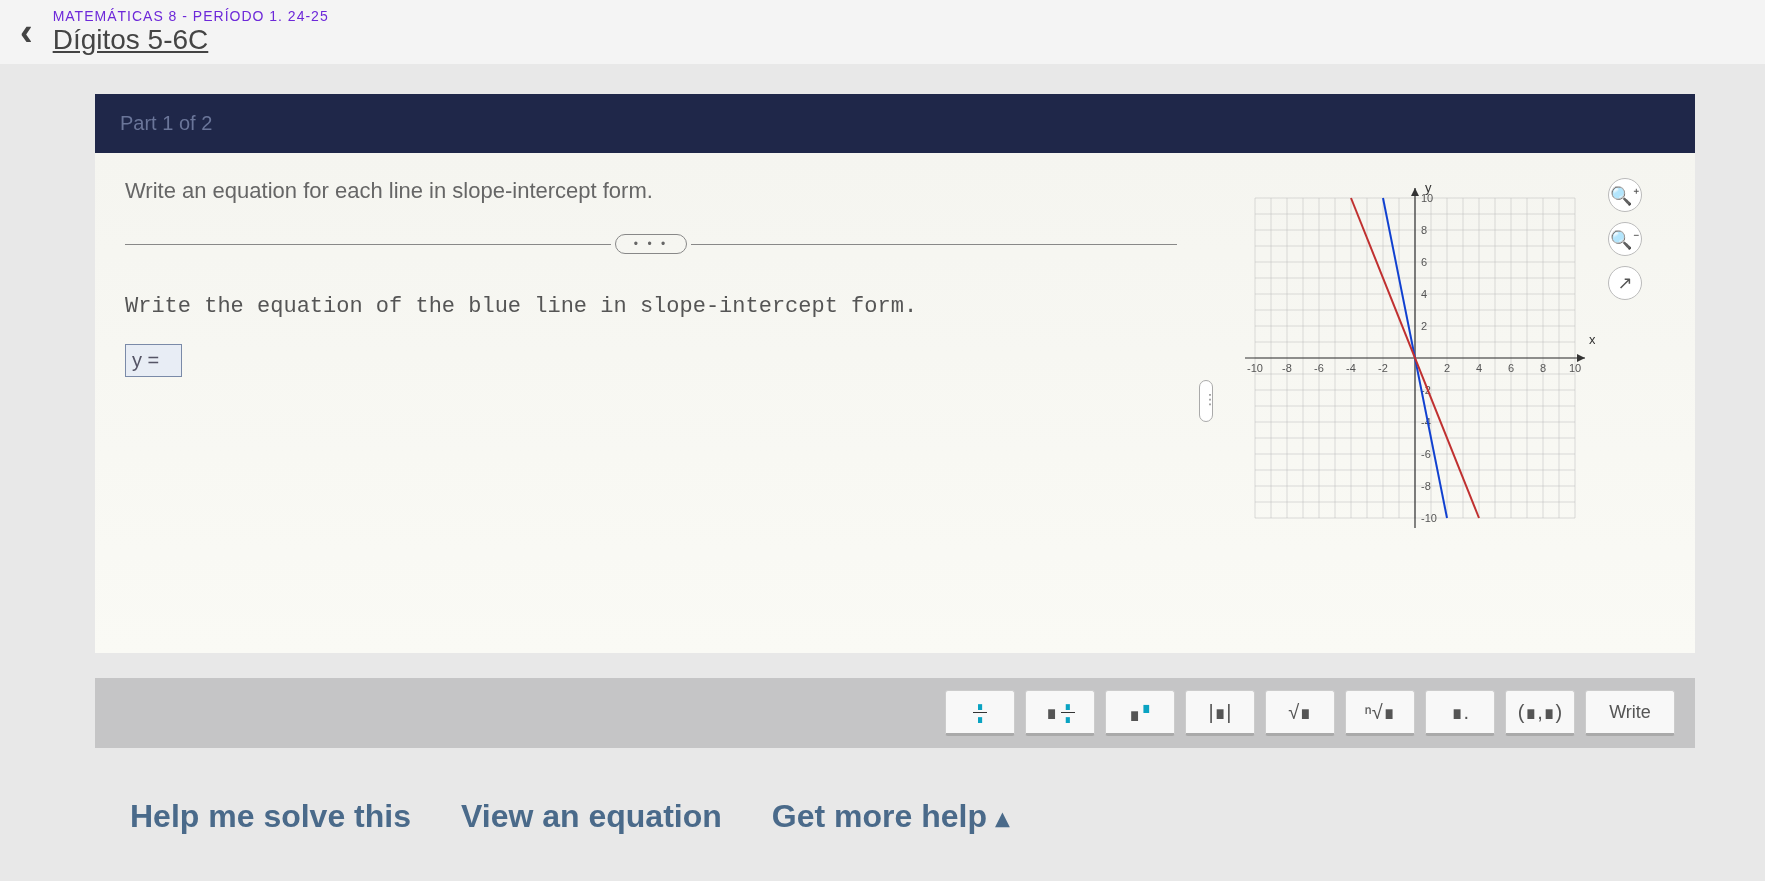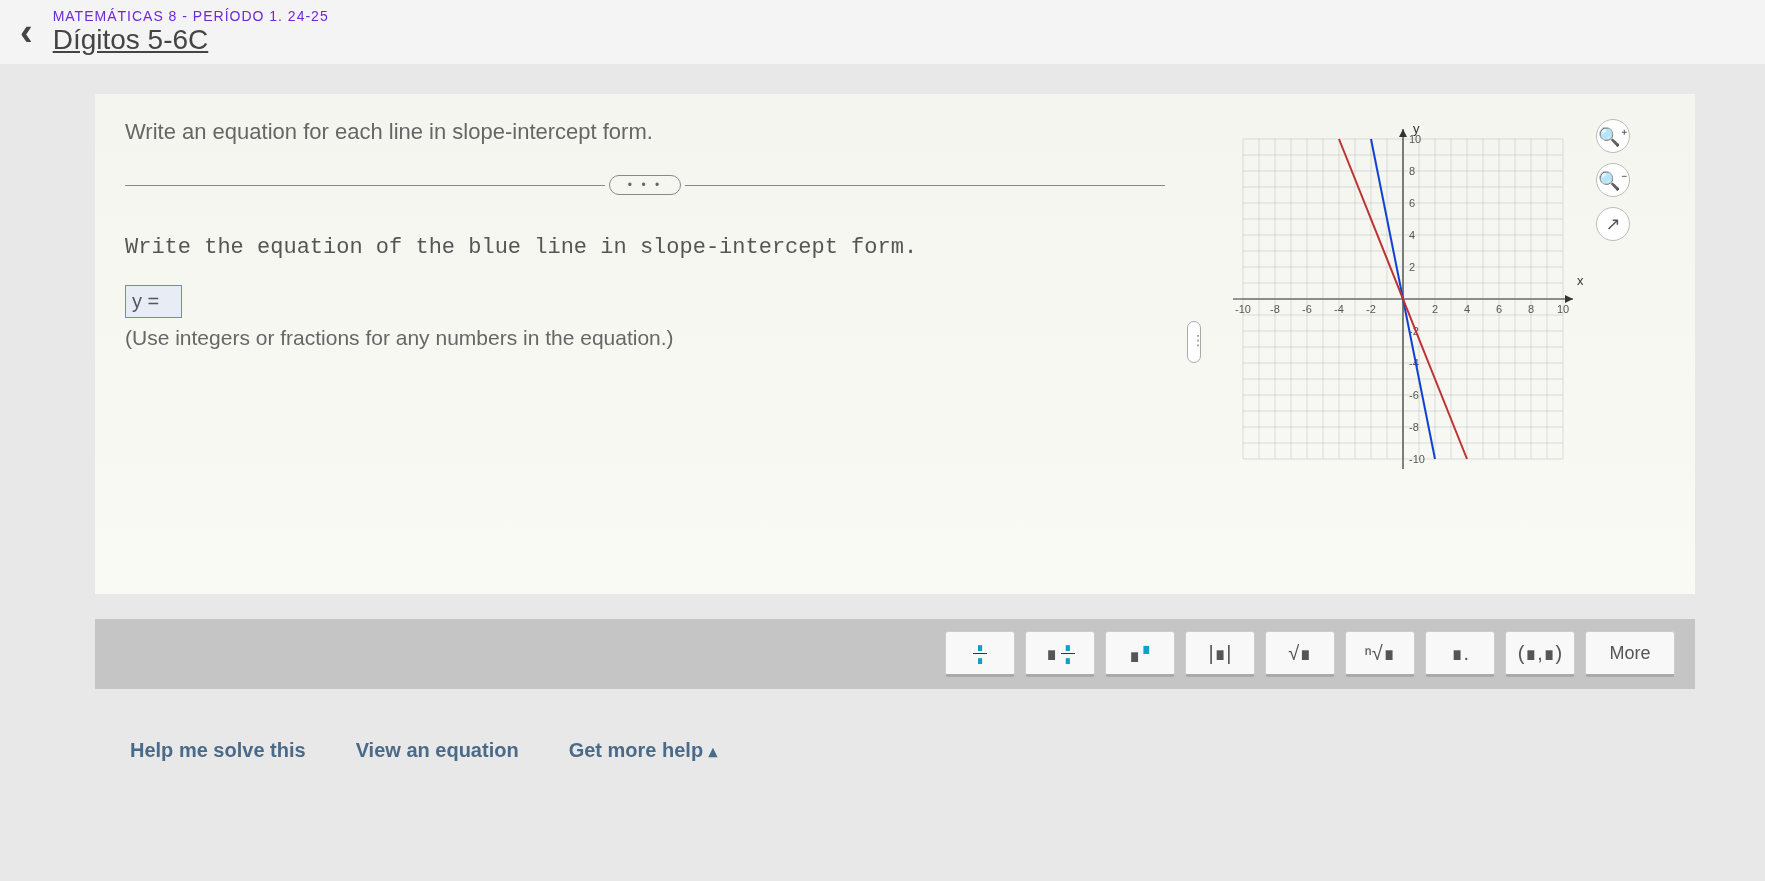--- a/index.html
+++ b/index.html
@@ -39,21 +39,21 @@
       background: #fff;
     }
     .part-header {
       background: #1f2749;
       color: #6a7599;
       padding: 18px 25px;
       font-size: 20px;
     }
     .content-area {
       display: flex;
-      padding: 25px 32px 30px 30px;
+      padding: 25px 20px 30px 30px;
       background: linear-gradient(180deg, #f5f5f0 0%, #f7f7f2 40%, #fafaf5 100%);
       min-height: 500px;
       gap: 20px;
     }
     .text-col {
       flex: 1;
       color: #555;
       font-size: 22px;
     }
     .instr-line1 { color: #666; margin-bottom: 15px; }
@@ -167,54 +167,54 @@
     .frac { display:inline-flex; flex-direction:column; align-items:center; font-size:12px; line-height:1;}
     .frac .n { color:#0aa3c2; border-bottom:1.5px solid #333; padding:0 3px;}
     .frac .d { color:#0aa3c2; padding:0 3px;}
     .mixed { display:inline-flex; align-items:center; gap:3px;}
     .mixed .w { color:#555; }
     .footer-links {
       margin: 50px 70px 0 130px;
       display: flex;
       gap: 50px;
       color: #4a6a8a;
-      font-size: 20px;
+      font-size: 32px;
       font-weight: bold;
     }
     .footer-links span { cursor: pointer; }
   </style>
 </head>
 <body>
 
 <div class="top-bar">
   <div class="back-chevron">‹</div>
   <div>
     <div class="top-line1">MATEMÁTICAS 8 - PERÍODO 1. 24-25</div>
     <div class="top-title">Dígitos 5-6C</div>
   </div>
 </div>
 
 <div class="main-panel">
+  <div class="part-header">Part 1 of 2</div>
   <div class="content-area">
 
     <div class="text-col">
       <div class="instr-line1">Write an equation for each line in slope-intercept form.</div>
       <div class="hr-row">
         <div class="hr-line"></div>
         <div class="ellipsis-pill">• • •</div>
         <div class="hr-line"></div>
       </div>
       <div class="instr-line2">Write the equation of the blue line in slope-intercept form.</div>
       <div class="answer-row">
         <span class="input-pill">
           <span>y =</span>
           <input class="input-field" type="text" style="">
         </span>
       </div>
-      <div class="hint">(Use integers or fractions for any numbers in the equation.)</div>
     </div>
 
     <div class="divider-handle">
       <div class="handle-pill"></div>
     </div>
 
     <div class="graph-col">
       <div class="graph-wrap">
         <svg class="graph-svg" viewBox="0 0 360 360">
           <g id="grid">
@@ -339,21 +339,21 @@
   <div class="pal-btn">
     <span>ⁿ√∎</span>
   </div>
   <div class="pal-btn">
     <span>∎.</span>
   </div>
   <div class="pal-btn">
     <span>(∎,∎)</span>
   </div>
   <div class="pal-btn more">
-    <span>More</span>
+    <span>Write</span>
   </div>
 </div>
 
 <div class="footer-links">
   <span>Help me solve this</span>
   <span>View an equation</span>
   <span><span>Get more help</span> <small>▴</small></span>
 </div>
 
 </body></html>

